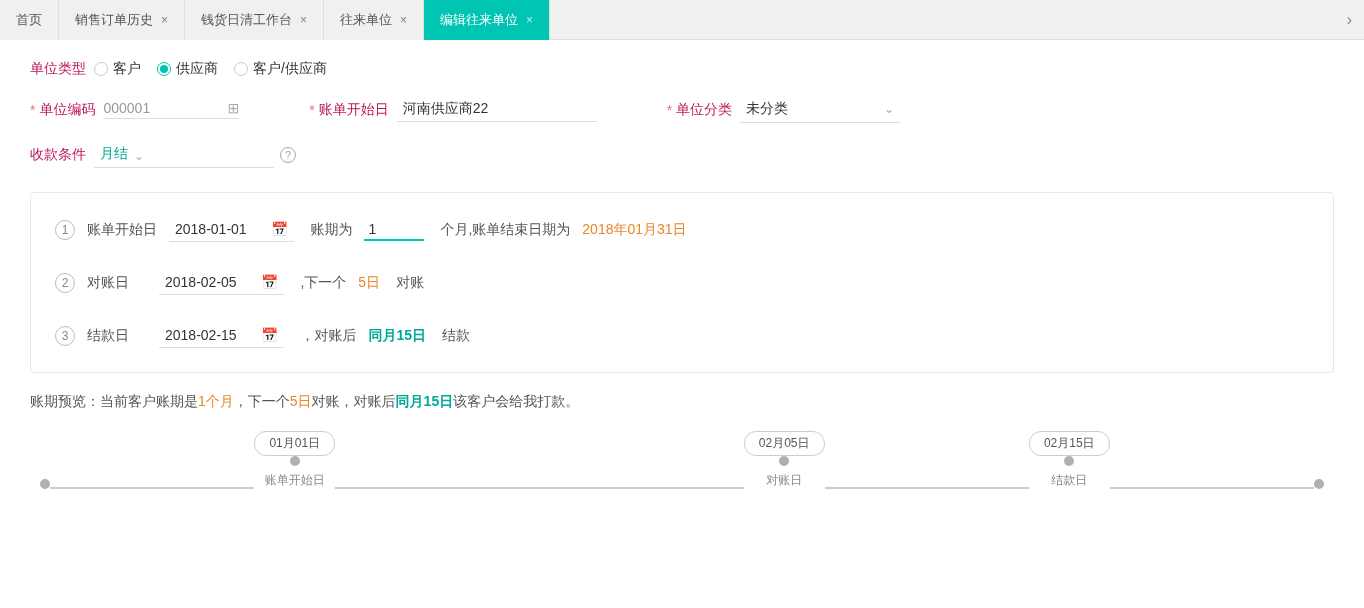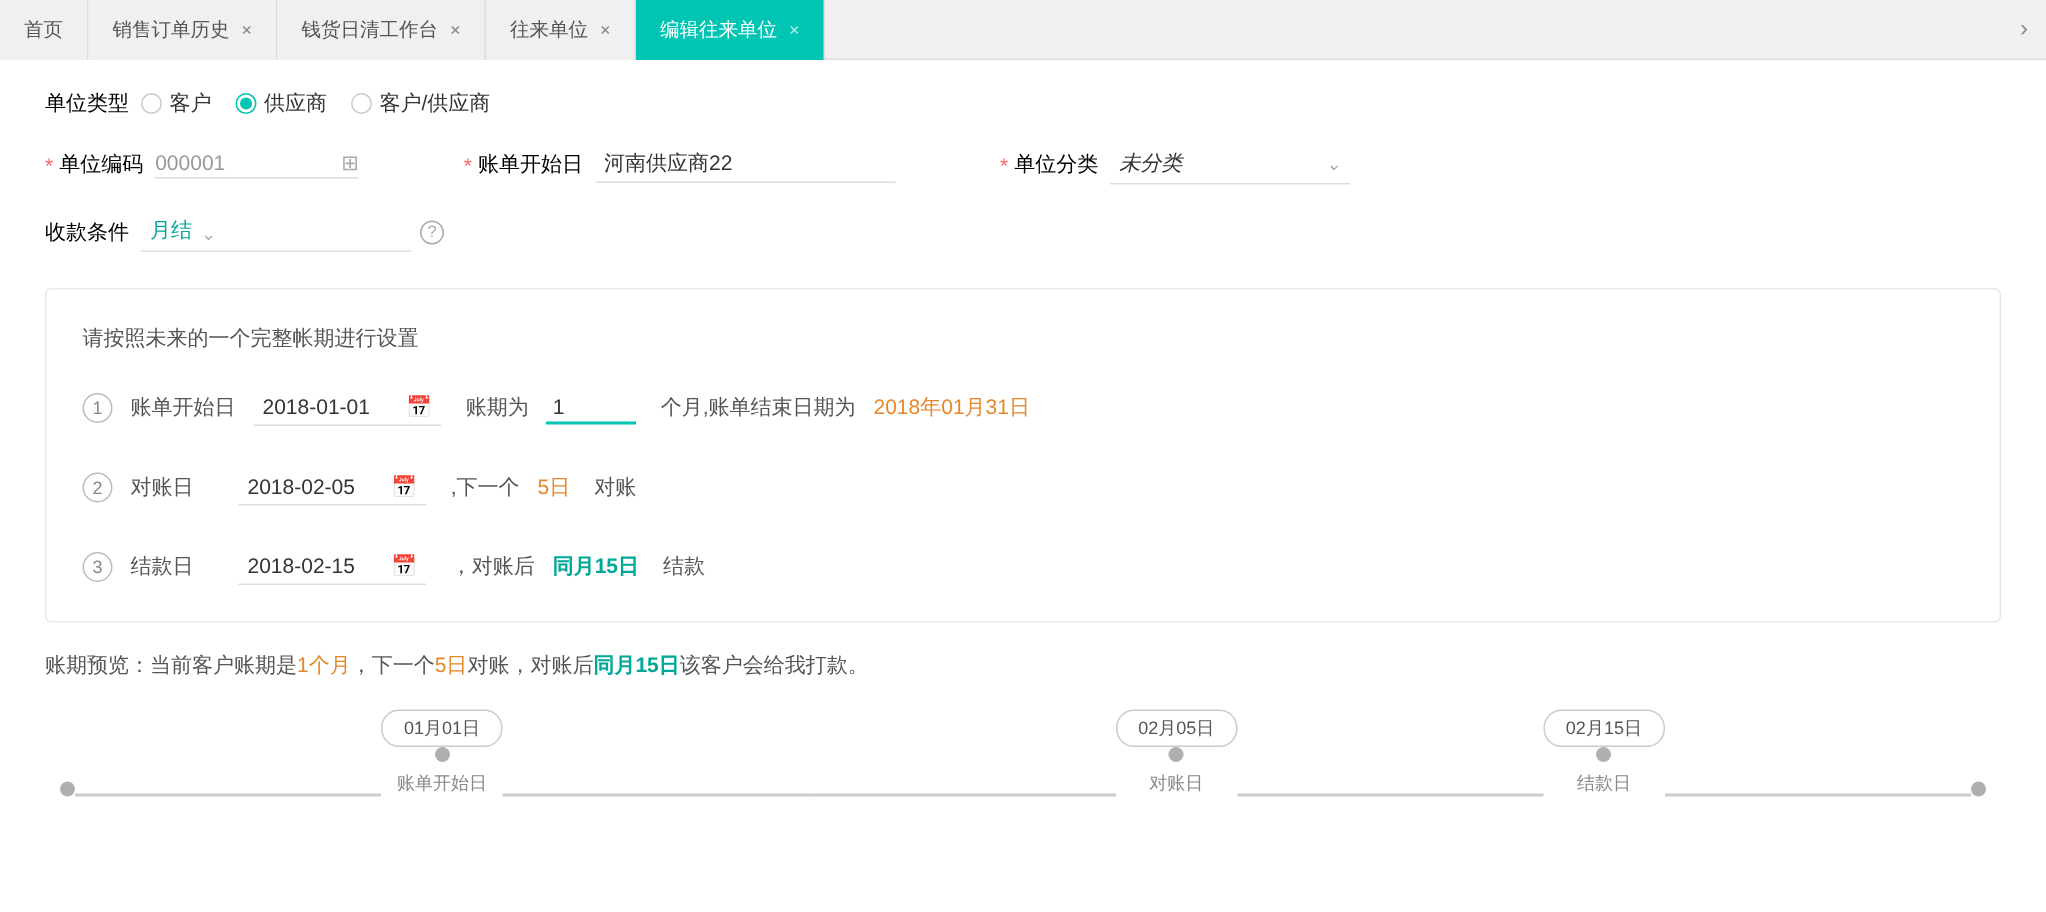--- a/index.html
+++ b/index.html
@@ -68,21 +68,21 @@
       gap: 0;
     }
 
     .form-group {
       display: flex;
       align-items: center;
       margin-right: 40px;
     }
 
     .form-label {
-      color: #000000;
+      color: #be185d;
       margin-right: 8px;
       white-space: nowrap;
     }
 
     .required-mark {
       color: #f56c6c;
       margin-right: 4px;
     }
 
     
@@ -171,21 +171,20 @@
       font-size: 12px;
     }
     .select-plain {
       display: flex;
       align-items: center;
       border-bottom: 1px solid #ddd;
       padding: 4px 6px;
       cursor: pointer;
       min-width: 120px;
       gap: 6px;
-      font-style: italic;
     }
     .select-plain .select-value { color: #333; }
 
     .help-icon {
       width: 16px;
       height: 16px;
       border-radius: 50%;
       border: 1px solid #aaa;
       display: inline-flex;
       align-items: center;
@@ -361,21 +360,20 @@
       <span class="form-label">收款条件</span>
       <div class="form-select" style="min-width:180px;">
         <span class="select-value">月结</span>
         <span class="select-arrow">⌄</span>
       </div>
       <div class="help-icon">?</div>
     </div>
   </div>
 
   <div class="settings-card">
-    <div class="card-instruction">请按照未来的一个完整帐期进行设置</div>
 
     <div class="setting-row">
       <div class="setting-number">1</div>
       <div class="setting-label">账单开始日</div>
       <div class="date-input-wrap">
         <input type="text" value="2018-01-01" style="width: 90px; border: none; outline: none; font-size: 14px; color: rgb(51, 51, 51); background: transparent;">
         <span class="cal-icon">📅</span>
       </div>
       <span class="setting-desc">账期为</span>
       <input type="text" class="period-input" value="1" style="">

